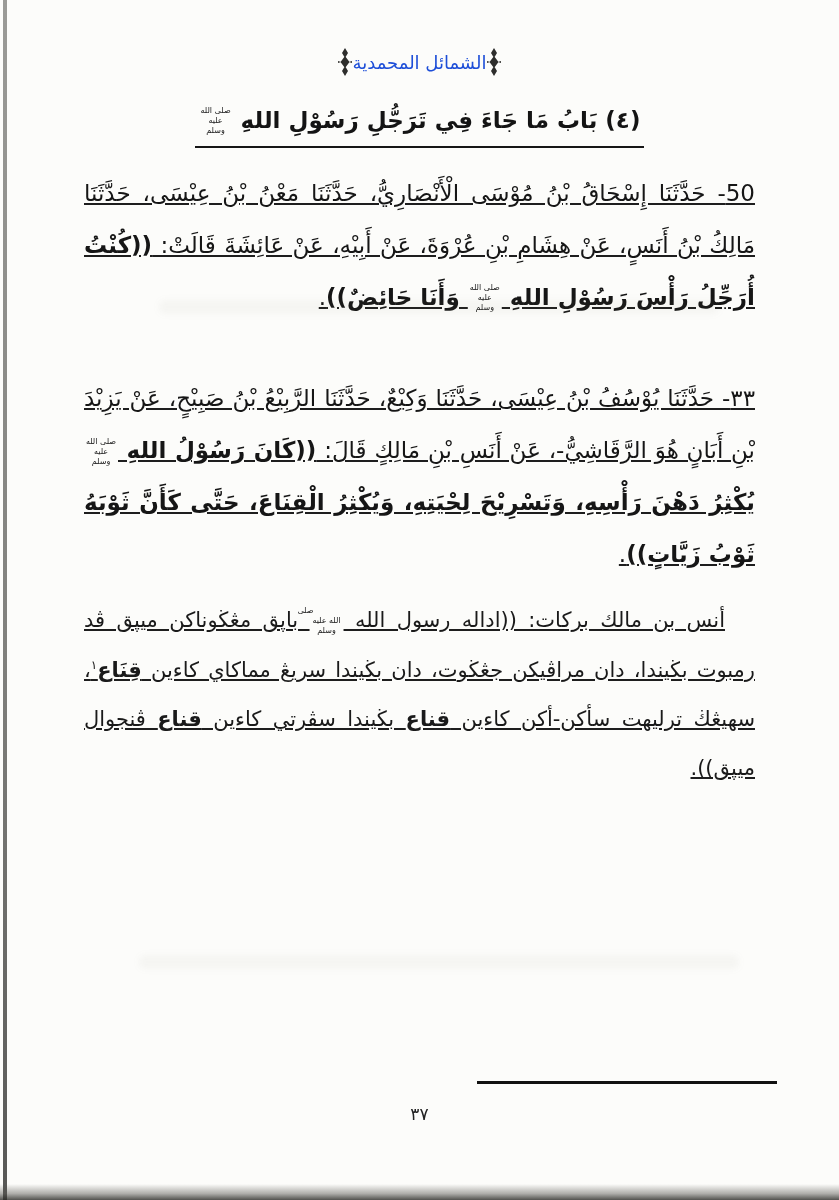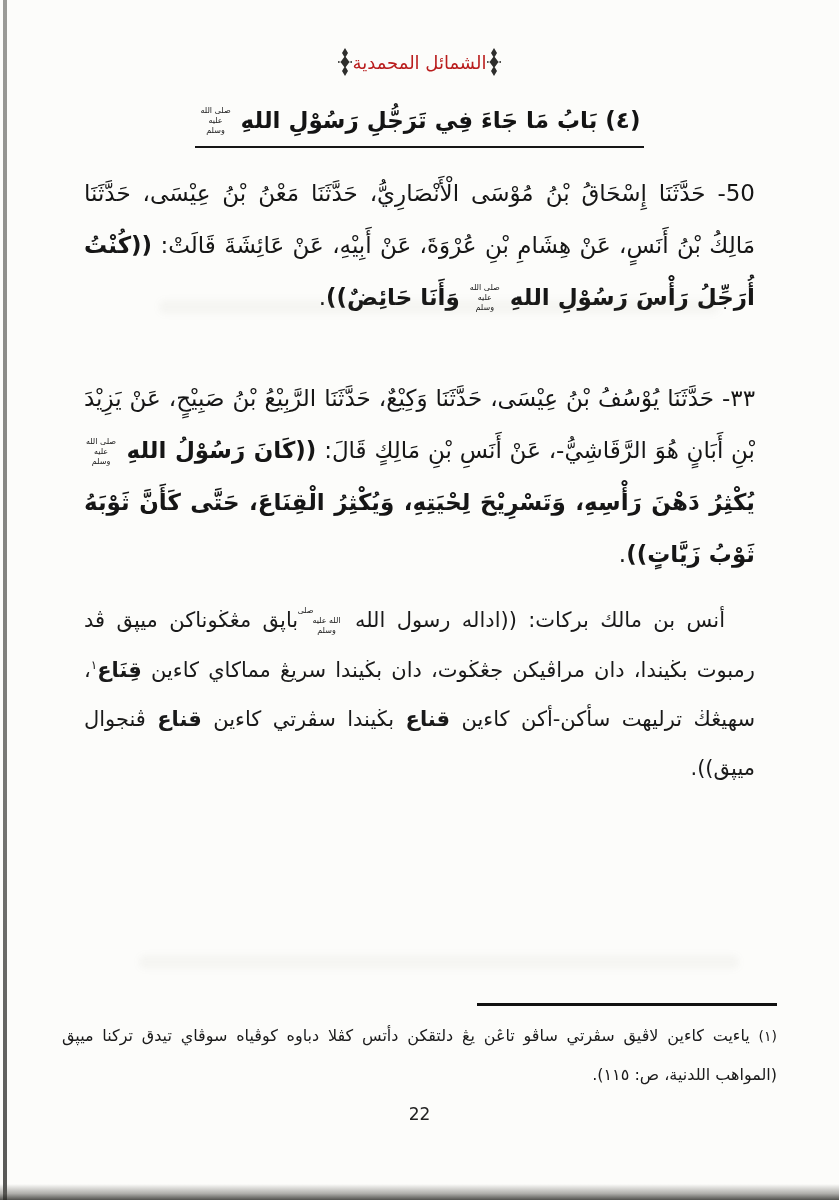--- a/index.html
+++ b/index.html
@@ -27,25 +27,25 @@
   .ghost-a, .ghost-b {
     position: absolute; height: 14px; background: rgba(110,110,105,0.05);
     filter: blur(3px); border-radius: 6px;
   }
   .ghost-a { top: 300px; right: 120px; width: 560px; }
   .ghost-b { top: 955px; right: 100px; width: 600px; }
 
   .running-header {
     padding-top: 48px;
     display: flex; justify-content: center; align-items: center; 
-    font-size: 18px; color: #b91c1c;
+    font-size: 18px; color: #1d4ed8;
   }
   .ornament svg { display: block; }
 
-  .content { margin: 12px 84px; }
+  .content { margin: 12px 84px; text-decoration: underline; }
 
   .heading-ar {
     margin: 30px 0 0; text-align: center;
     font-size: 23px; font-weight: bold; color: #141414;
   }
   .heading-jawi {
     margin: 44px 0 0; text-align: center;
     font-size: 21px; font-weight: 400; color: #161616;
   }
   .underlined { display: inline-block; border-bottom: 2px solid #161616; padding: 0 4px 10px; }
@@ -125,18 +125,17 @@
 
 
     <p class="hadith hadith-33"><span>٣٣- حَدَّثَنَا يُوْسُفُ بْنُ عِيْسَى، حَدَّثَنَا وَكِيْعٌ، حَدَّثَنَا الرَّبِيْعُ بْنُ صَبِيْحٍ، عَنْ يَزِيْدَ بْنِ أَبَانٍ هُوَ الرَّقَاشِيُّ-، عَنْ أَنَسِ بْنِ مَالِكٍ قَالَ: </span><span class="bold">((كَانَ رَسُوْلُ اللهِ </span><span class="saw">صلى الله عليه وسلم</span><span class="bold"> يُكْثِرُ دَهْنَ رَأْسِهِ، وَتَسْرِيْحَ لِحْيَتِهِ، وَيُكْثِرُ الْقِنَاعَ، حَتَّى كَأَنَّ ثَوْبَهُ ثَوْبُ زَيَّاتٍ))</span><span>.</span></p>
 
     <p class="jawi jawi-33"><span>أنس بن مالك بركات: ((اداله رسول الله </span><span class="saw">صلى الله عليه وسلم</span><span> باپق مڠڬوناكن ميپق ڤد رمبوت بڬيندا، دان مراڤيكن جڠڬوت، دان بڬيندا سريڠ مماكاي كاءين </span><span class="bold">قِنَاع</span><sup class="fn-ref">١</sup><span>، سهيڠڬ ترليهت سأكن-أكن كاءين </span><span class="bold">قناع</span><span> بڬيندا سڤرتي كاءين </span><span class="bold">قناع</span><span> ڤنجوال ميپق)).</span></p>
 
   </div>
 
   <div class="footnote-block">
     <div class="fn-sep"></div>
-    <p style="margin:0"><span class="fn-marker">(١)</span><span> ياءيت كاءين لاڤيق سڤرتي ساڤو تاڠن يڠ دلتقكن دأتس كڤلا دباوه كوڤياه سوڤاي تيدق تركنا ميپق (المواهب اللدنية، ص: ١١٥).</span></p>
   </div>
 
-  <div class="page-number">22</div>
+  <div class="page-number">٣٧</div>
 
 </div>
 
 </body></html>

